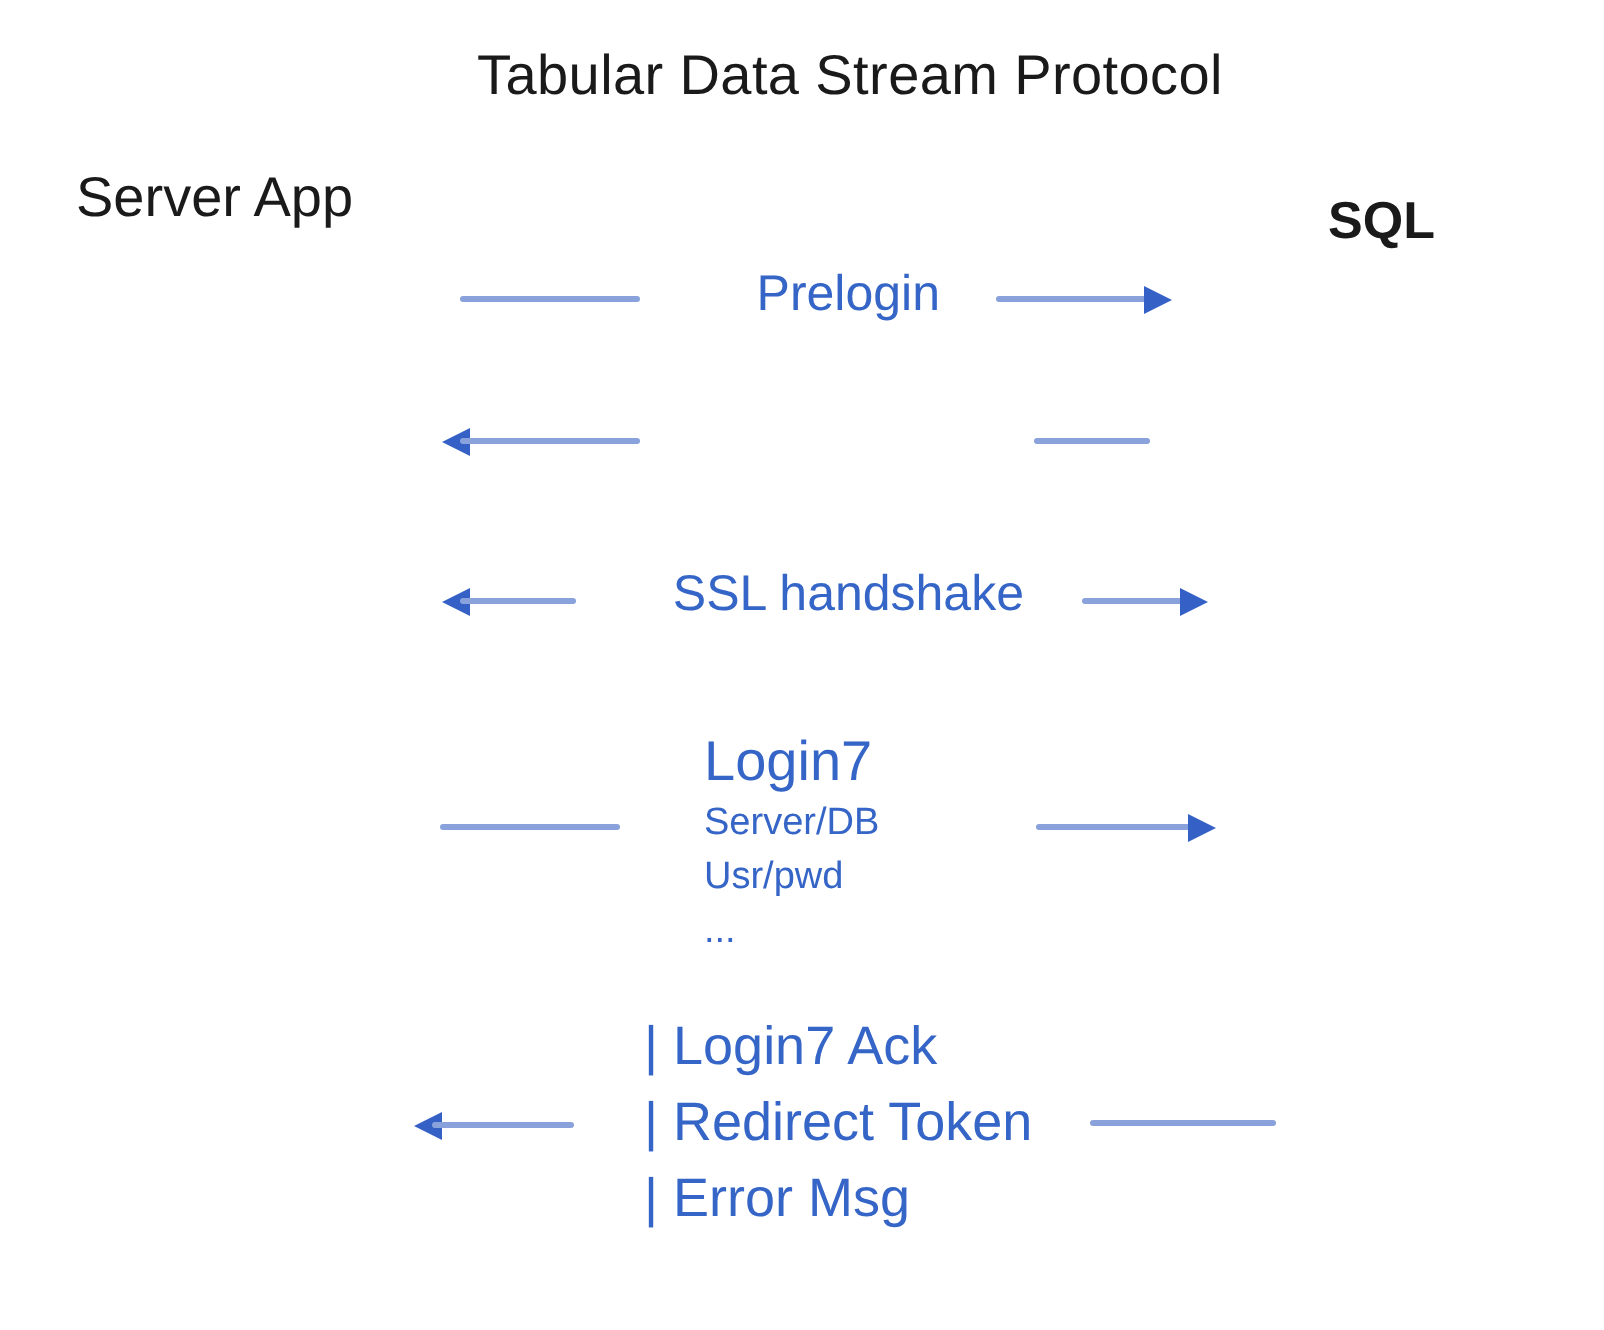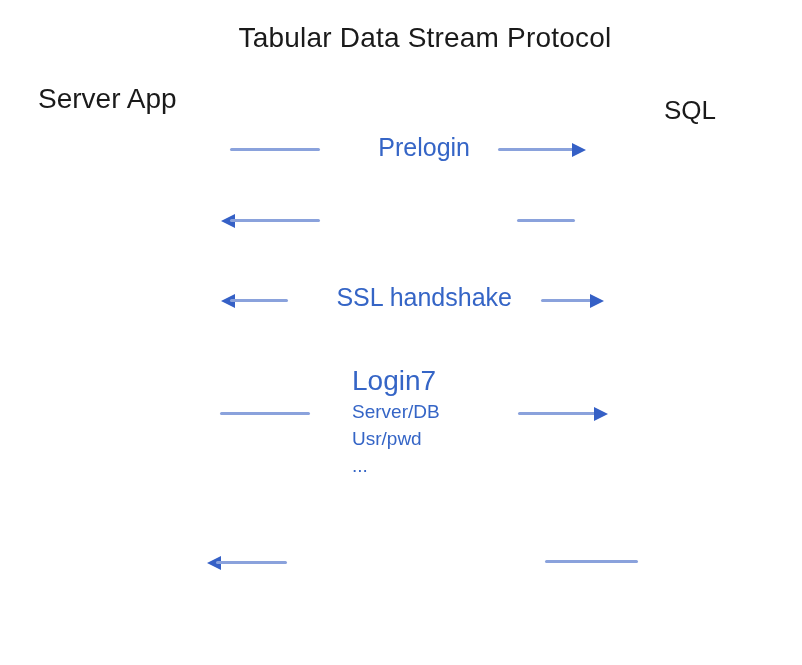--- a/index.html
+++ b/index.html
@@ -27,21 +27,21 @@
     font-weight: 400;
     color: var(--text-black);
     letter-spacing: 0.2px;
   }
   .actor {
     position: absolute;
     color: var(--text-black);
     font-weight: 500;
   }
   .actor-client { left: 38px; top: 83px; font-size: 28px; }
-  .actor-server { left: 664px; top: 95px; font-size: 26px; }
+  .actor-server { left: 664px; top: 95px; font-size: 26px; font-weight: bold; }
   .msg-label {
     position: absolute;
     color: var(--text-blue);
     font-size: 25px;
     text-align: right;
     white-space: nowrap;
   }
   .conn { position: absolute; height: 15px; }
   .conn .shaft {
     position: absolute;
@@ -129,17 +129,22 @@
     <div class="detail">Usr/pwd</div>
     <div class="detail">...</div>
   </div>
   <div class="conn head-right" style="left:518px; top:406px; width:89px;">
       <div class="shaft"></div>
     </div>
 
   <div class="conn head-left" style="left:208px; top:555px; width:79px;">
       <div class="shaft"></div>
     </div>
+  <div class="response-block">
+    <div>| Login7 Ack</div>
+    <div>| Redirect Token</div>
+    <div>| Error Msg</div>
+  </div>
   <div class="conn" style="left:545px; top:554px; width:93px;">
       <div class="shaft"></div>
     </div>
 
 </div>
 
 </body></html>

